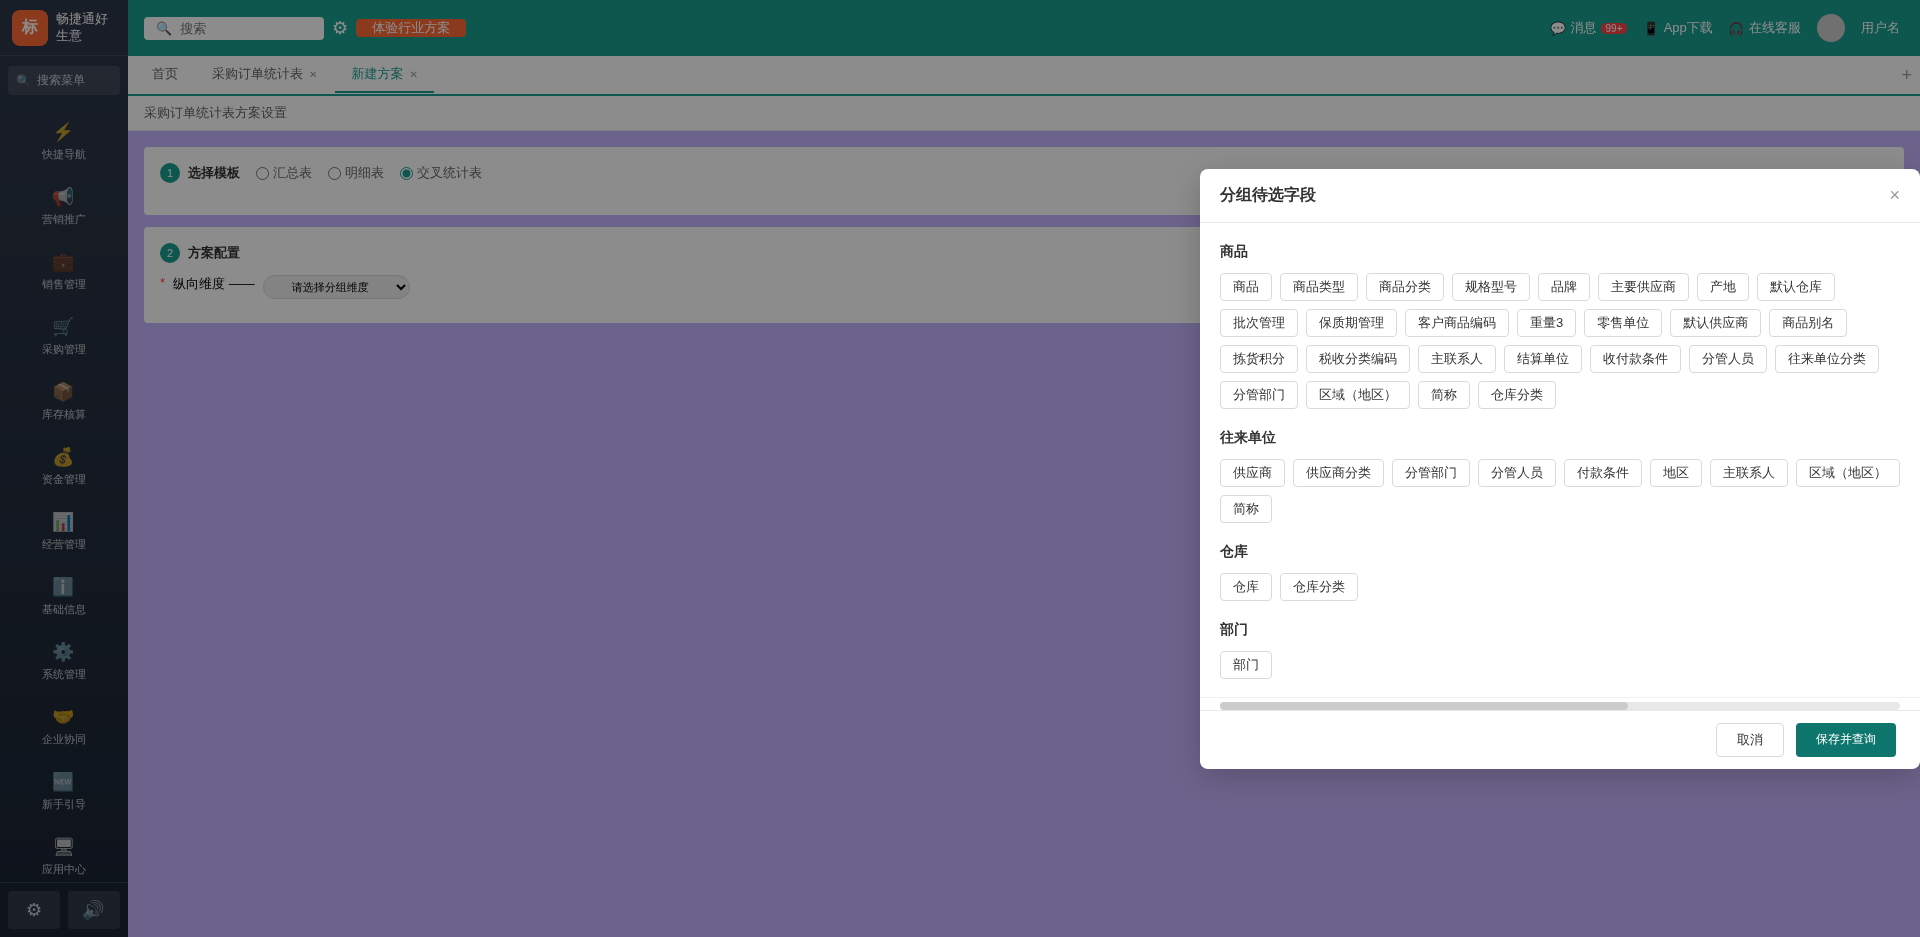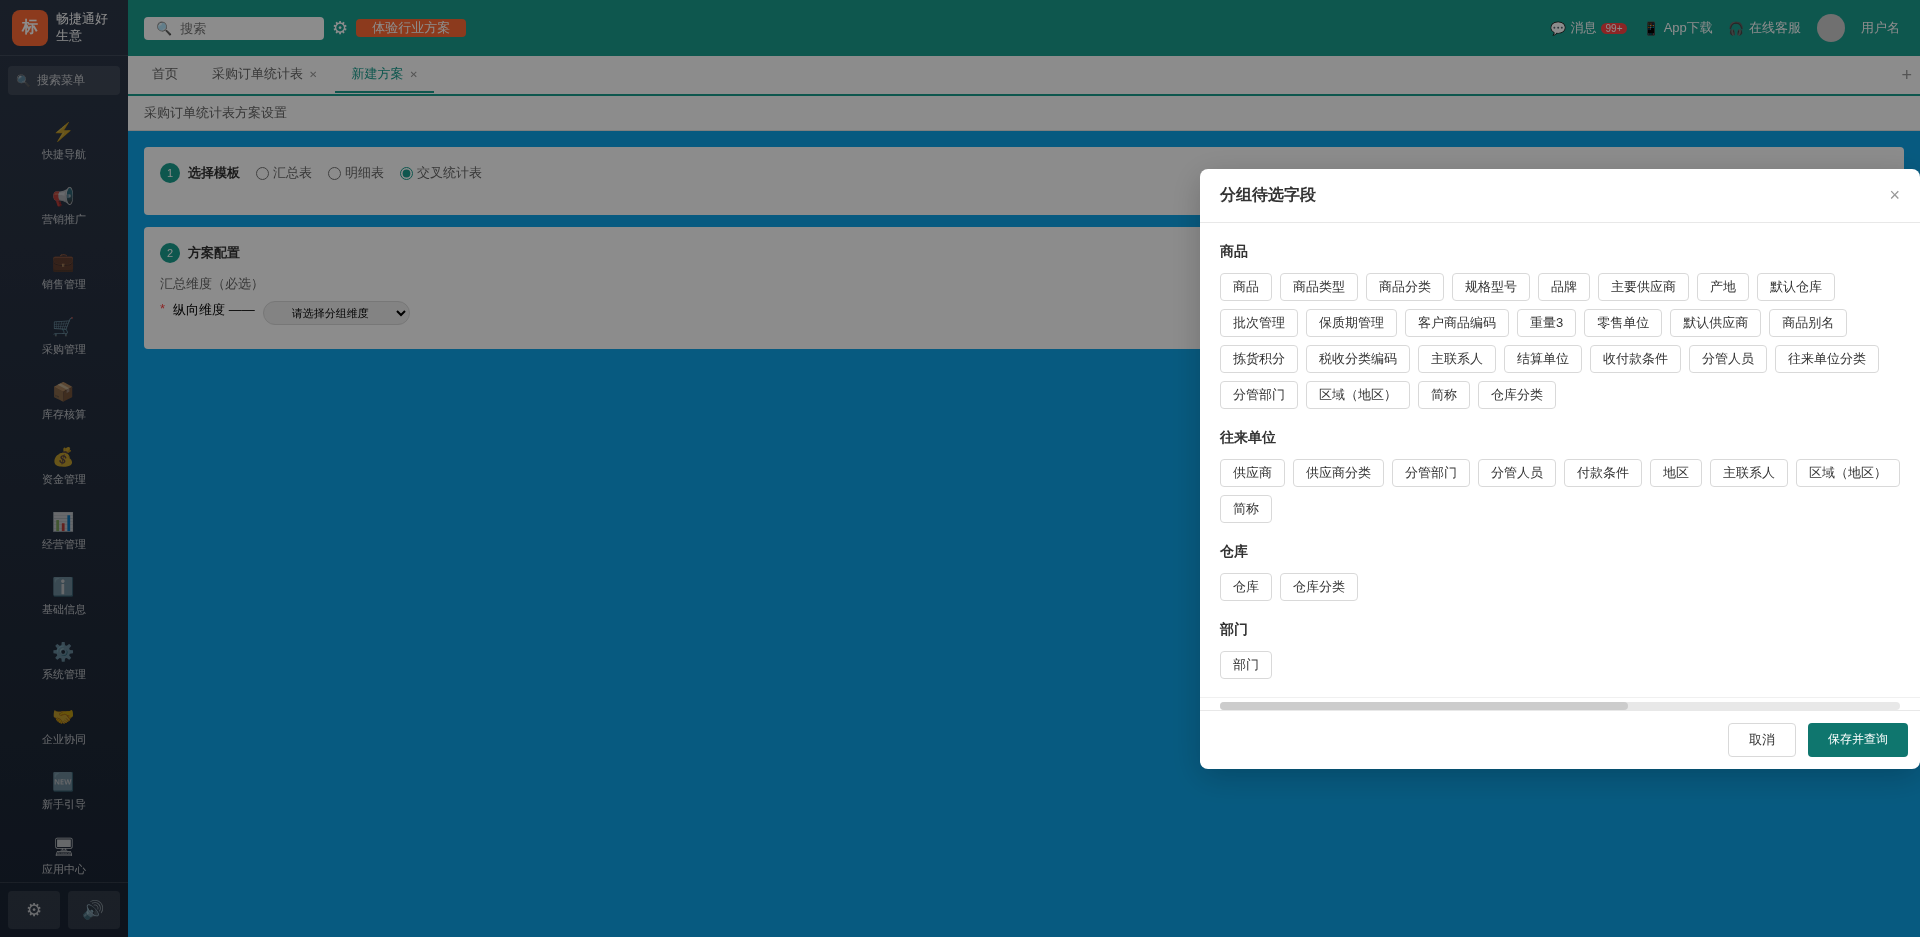--- a/index.html
+++ b/index.html
@@ -30,21 +30,21 @@
     .avatar { width: 28px; height: 28px; background: #ccc; border-radius: 50%; }
 
     
     .tab-bar { position: fixed; left: 128px; top: 56px; right: 0; height: 40px; background: white; border-bottom: 2px solid #1a9e8f; display: flex; align-items: center; z-index: 9; padding: 0 8px; gap: 2px; }
     .tab { padding: 8px 16px; cursor: pointer; font-size: 13px; color: #666; border-bottom: 2px solid transparent; display: flex; align-items: center; gap: 6px; }
     .tab.active { color: #1a9e8f; border-bottom: 2px solid #1a9e8f; }
     .tab-close { font-size: 10px; color: #999; cursor: pointer; }
     .tab-add { color: #999; font-size: 18px; cursor: pointer; margin-left: auto; }
 
     
-    .main { position: fixed; left: 128px; top: 96px; right: 0; bottom: 0; background: #0ea5e9; overflow: auto; }
+    .main { position: fixed; left: 128px; top: 96px; right: 0; bottom: 0; background: #c4b5fd; overflow: auto; }
     .page-header { background: white; padding: 8px 16px; border-bottom: 1px solid #e8e8e8; font-size: 13px; color: #666; }
     .page-content { padding: 16px; }
 
     
     .steps { display: flex; gap: 24px; margin-bottom: 16px; }
     .step { display: flex; align-items: center; gap: 8px; font-size: 13px; }
     .step-num { width: 20px; height: 20px; background: #1a9e8f; color: white; border-radius: 50%; display: flex; align-items: center; justify-content: center; font-size: 11px; }
     .step-label { font-weight: bold; color: #333; }
     .step-options { display: flex; gap: 16px; align-items: center; margin-left: 8px; }
     .step-radio { display: flex; align-items: center; gap: 4px; color: #666; cursor: pointer; }
@@ -52,21 +52,21 @@
 
     .section-card { background: white; border-radius: 4px; padding: 16px; margin-bottom: 12px; }
 
     
     .dialog-overlay { position: fixed; inset: 0; background: rgba(0,0,0,0.45); z-index: 100; display: flex; align-items: center; justify-content: flex-end; }
     .dialog { background: white; border-radius: 8px; width: 720px; max-height: 600px; display: flex; flex-direction: column; box-shadow: 0 8px 32px rgba(0,0,0,0.2); }
     .dialog-header { display: flex; align-items: center; justify-content: space-between; padding: 16px 20px; border-bottom: 1px solid #e8e8e8; }
     .dialog-title { font-size: 16px; font-weight: bold; color: #333; }
     .dialog-close { background: none; border: none; font-size: 18px; cursor: pointer; color: #999; }
     .dialog-body { flex: 1; overflow-y: auto; padding: 20px; }
-    .dialog-footer { padding: 12px 12px; border-top: 1px solid #e8e8e8; display: flex; justify-content: flex-end; gap: 12px; }
+    .dialog-footer { padding: 12px 24px; border-top: 1px solid #e8e8e8; display: flex; justify-content: flex-end; gap: 12px; }
 
     
     .field-group { margin-bottom: 20px; }
     .field-group-title { font-size: 14px; font-weight: bold; color: #333; margin-bottom: 12px; }
     .field-tags { display: flex; flex-wrap: wrap; gap: 8px; }
     .field-tag { border: 1px solid #d9d9d9; border-radius: 4px; padding: 4px 12px; font-size: 13px; color: #333; cursor: pointer; background: white; transition: all 0.2s; }
 
     
     .dialog-body::-webkit-scrollbar { width: 6px; }
     .dialog-body::-webkit-scrollbar-track { background: #f1f1f1; }
@@ -215,21 +215,20 @@
               </label>
           </div>
         </div>
       </div>
     </div>
     <div class="section-card">
       <div style="display:flex;align-items:center;gap:8px;margin-bottom:12px">
         <div class="step-num">2</div>
         <span class="step-label">方案配置</span>
       </div>
-      <div style="color:#666;margin-bottom:8px;font-size:13px">汇总维度（必选）</div>
       <div style="display:flex;gap:8px;margin-bottom:8px">
         <span style="color:#ff4444;font-size:13px">*</span>
         <span>纵向维度 ——</span>
         <select style="border:1px solid #d9d9d9;border-radius:12px;padding:4px 24px;font-size:11px">
           <option>请选择分组维度</option>
         </select>
       </div>
     </div>
   </div>
 </div>

